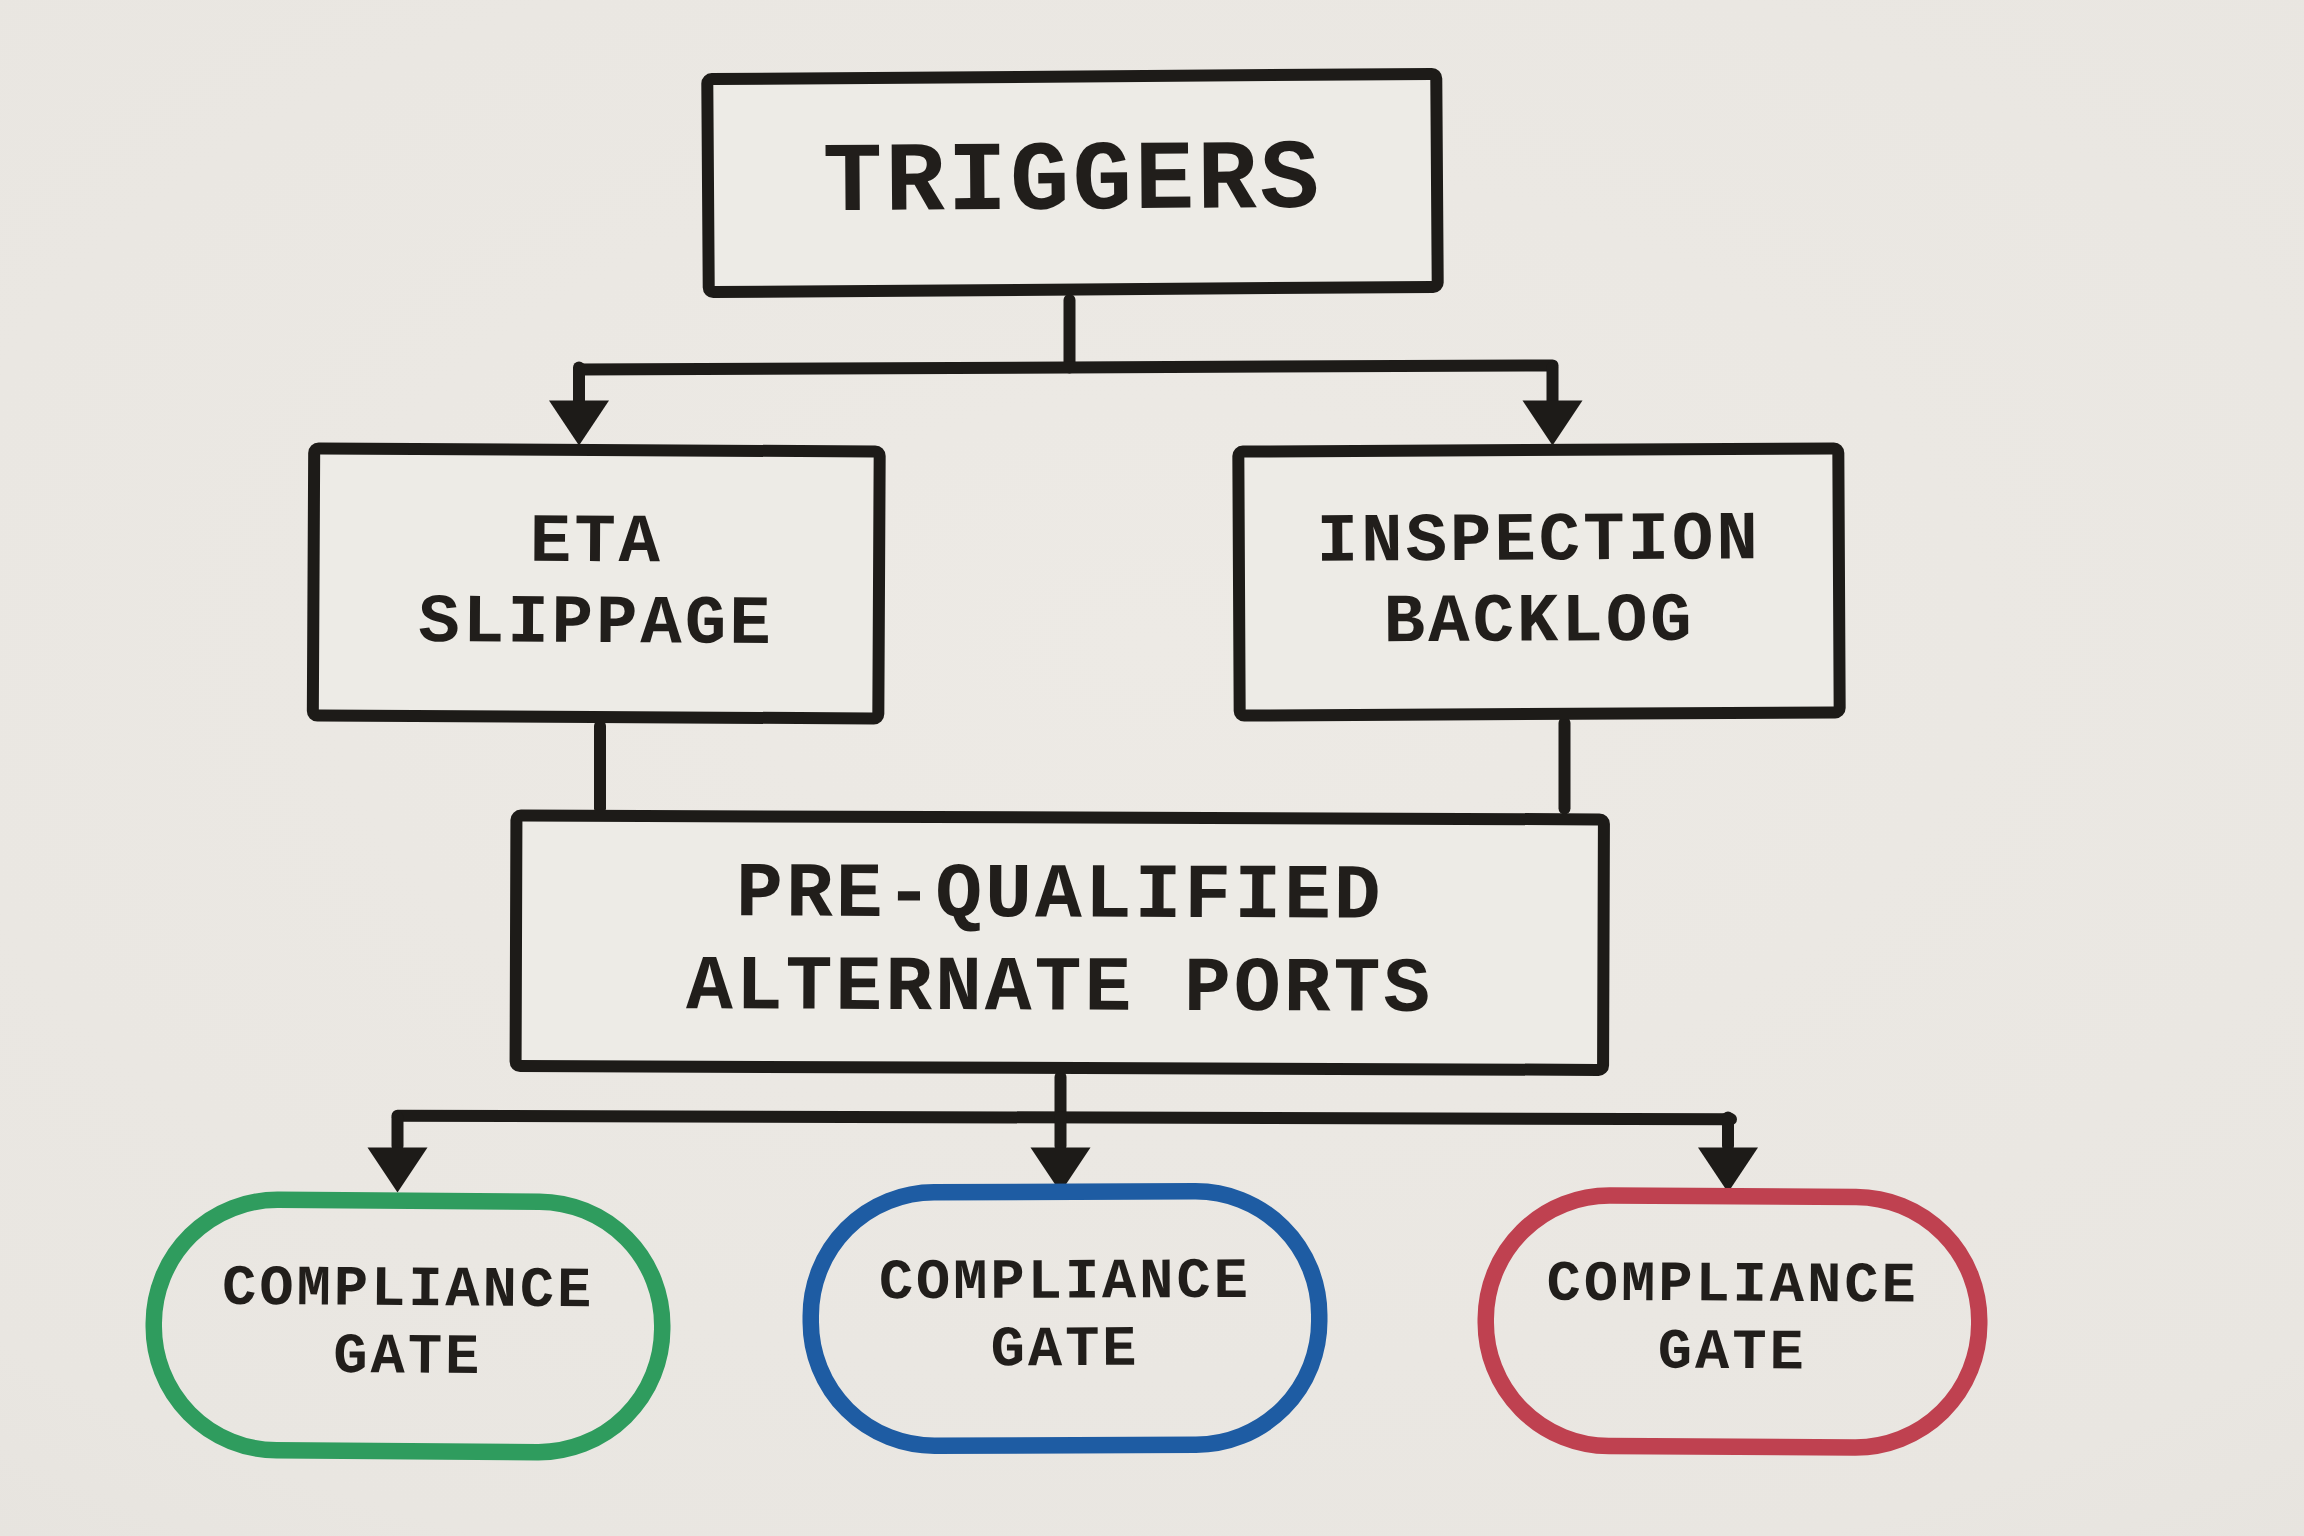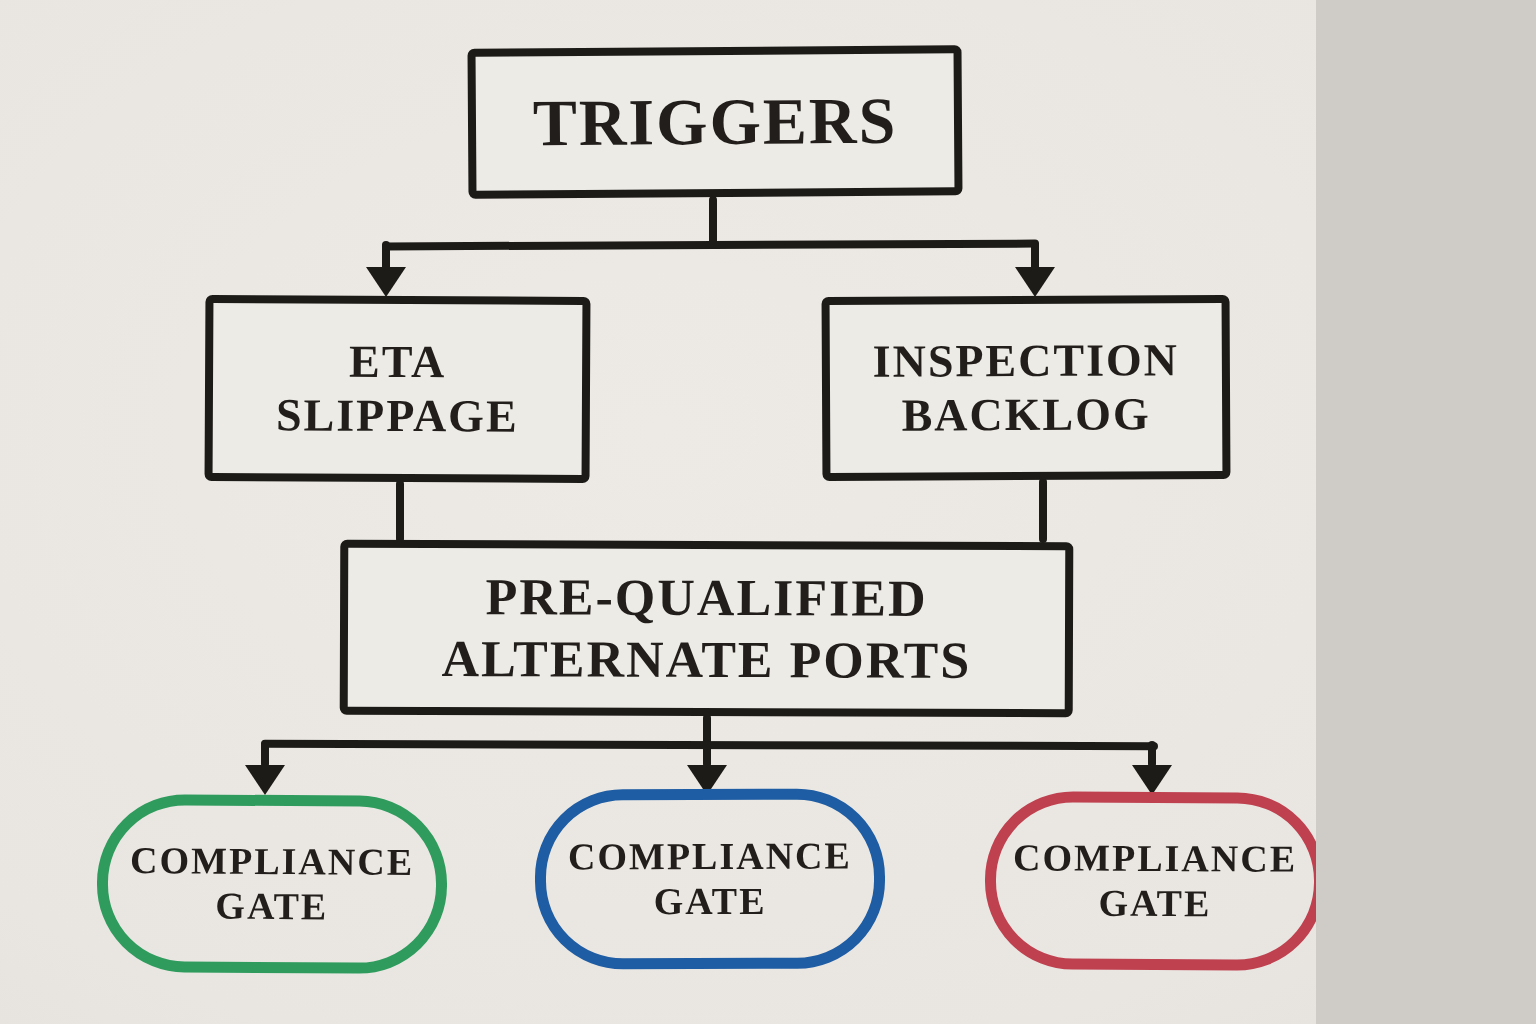--- a/index.html
+++ b/index.html
@@ -2,26 +2,26 @@
 <html><head>
 <meta charset="utf-8">
 <style>
   html, body {
     margin: 0;
     padding: 0;
     background: #cfccc7;
   }
   .stage {
     position: relative;
-    width: 1316px;
+    width: 1536px;
     height: 1024px;
     overflow: hidden;
     background:
       radial-gradient(130% 115% at 50% 42%, #edeae5 0%, #e9e6e1 55%, #e2dfda 85%, #d8d4cf 100%);
-    font-family: Liberation Serif, serif;
+    font-family: Liberation Mono, monospace;
   }
 
   
   .node {
     position: absolute;
     box-sizing: border-box;
     display: flex;
     align-items: center;
     justify-content: center;
     text-align: center;

